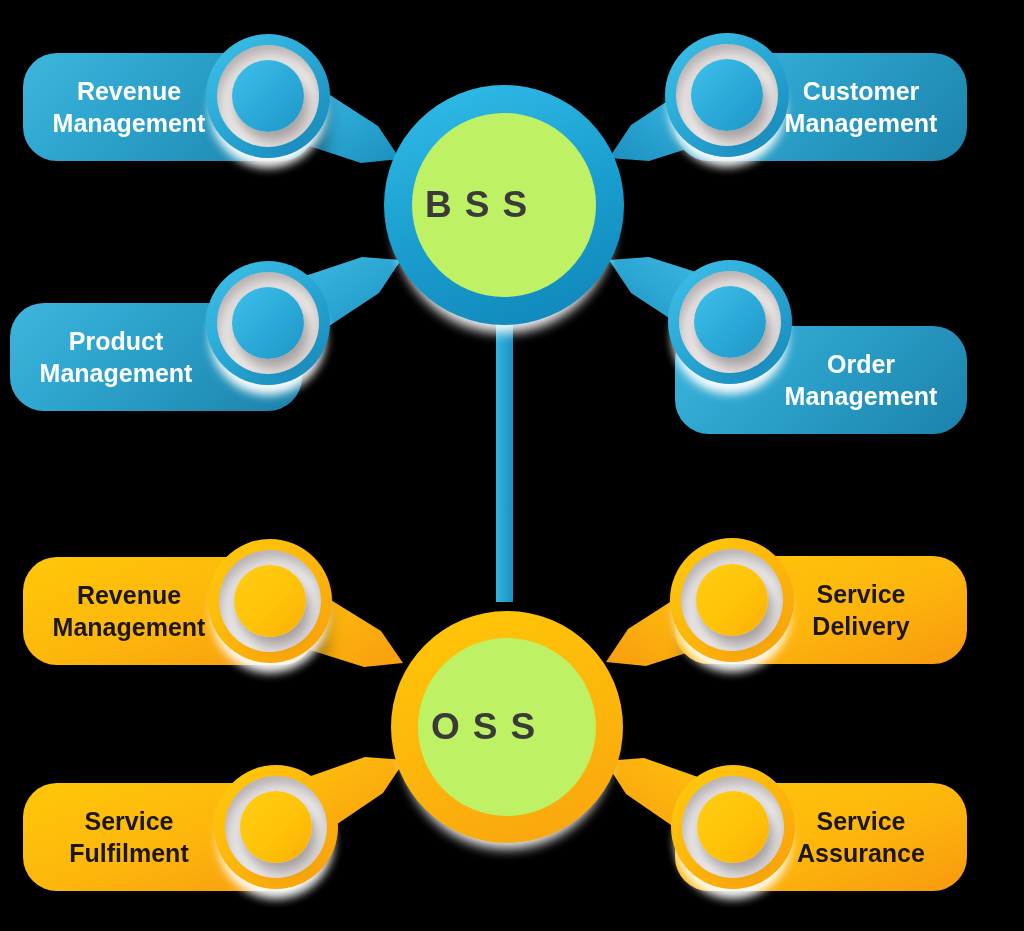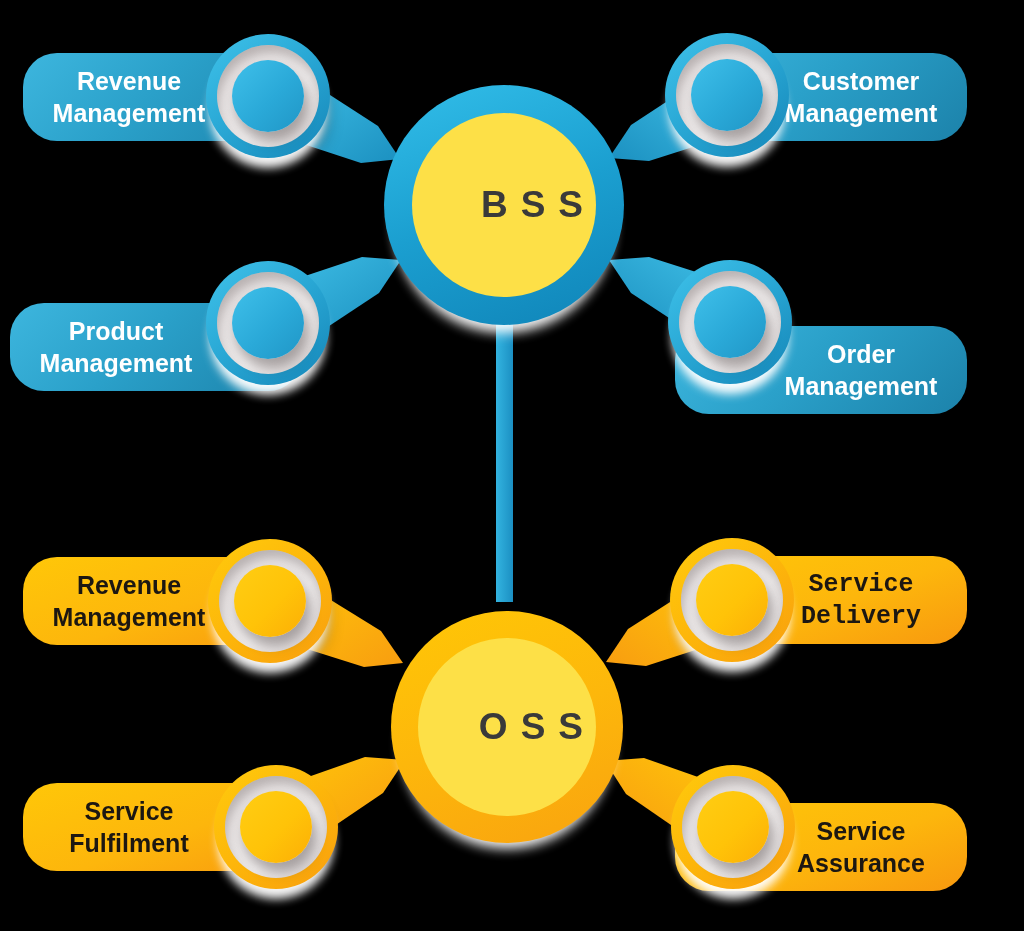--- a/index.html
+++ b/index.html
@@ -3,21 +3,21 @@
 <meta charset="utf-8">
 <style>
   html,body{margin:0;padding:0;background:#000;}
   .canvas{
     position:relative;width:1024px;height:931px;background:#000;overflow:hidden;
     font-family:"Liberation Sans",sans-serif;
   }
   .layer{position:absolute;left:0;top:0;z-index:1;}
 
   
-  .pill{position:absolute;height:88px;width:292px;border-radius:34px;z-index:2;}
+  .pill{position:absolute;height:108px;width:292px;border-radius:34px;z-index:2;}
   .pill.blue{
     background:linear-gradient(135deg,#3db6de 0%,#2aa0c9 45%,#1c82aa 100%);
     box-shadow:10px 14px 18px rgba(0,0,0,0.45);
   }
   .pill.yellow{
     background:linear-gradient(160deg,#ffc708 0%,#fdb60c 55%,#f8990f 100%);
     box-shadow:10px 14px 18px rgba(0,0,0,0.45);
   }
   .pill .label{
     position:absolute;top:50%;transform:translateY(-50%);
@@ -48,43 +48,43 @@
 
   
   .hub{position:absolute;z-index:3;}
   .hub .hshadow{
     position:absolute;border-radius:50%;background:#ffffff;filter:blur(6px);opacity:.95;
   }
   .hub .ring{position:absolute;inset:0;border-radius:50%;}
   .hub.blue .ring{background:linear-gradient(160deg,#32bee9 0%,#1b9fd0 50%,#0f84b8 100%);}
   .hub.yellow .ring{background:linear-gradient(160deg,#ffc706 0%,#fdb70b 50%,#f9a30f 100%);}
   .hub .core{
-    position:absolute;border-radius:50%;background:#fde047;
-    display:flex;align-items:center;justify-content:flex-end;
+    position:absolute;border-radius:50%;background:#bef264;
+    display:flex;align-items:center;justify-content:flex-start;
   }
   .hub .htext{
     font-weight:800;font-size:37px;color:#3a3a3a;
     letter-spacing:13px;text-indent:13px;
   }
   .hub.bss{left:384px;top:85px;width:240px;height:240px;}
   .hub.bss .core{inset:28px;}
   .hub.bss .hshadow{left:10px;top:28px;width:220px;height:220px;}
   .hub.oss{left:391px;top:611px;width:232px;height:232px;}
   .hub.oss .core{inset:27px;}
   .hub.oss .hshadow{left:10px;top:26px;width:212px;height:212px;}
 
   
   .p-revenue{left:23px;top:53px;}
   .p-customer{left:675px;top:53px;}
   .p-product{left:10px;top:279px;margin-top:24px;}
   .p-order{left:675px;top:278px;margin-top:48px;}
   .p-network{left:23px;top:557px;}
-  .p-delivery{left:675px;top:556px;font-family:Liberation Mono, monospace;}
+  .p-delivery{left:675px;top:556px;}
   .p-fulfilment{left:23px;top:783px;}
-  .p-assurance{left:675px;top:803px;}
+  .p-assurance{left:675px;top:783px;}
 
   
   .n-revenue{left:206px;top:34px;}
   .n-customer{left:665px;top:33px;}
   .n-product{left:206px;top:261px;}
   .n-order{left:668px;top:260px;}
   .n-network{left:208px;top:539px;}
   .n-delivery{left:670px;top:538px;}
   .n-fulfilment{left:214px;top:765px;}
   .n-assurance{left:671px;top:765px;}

